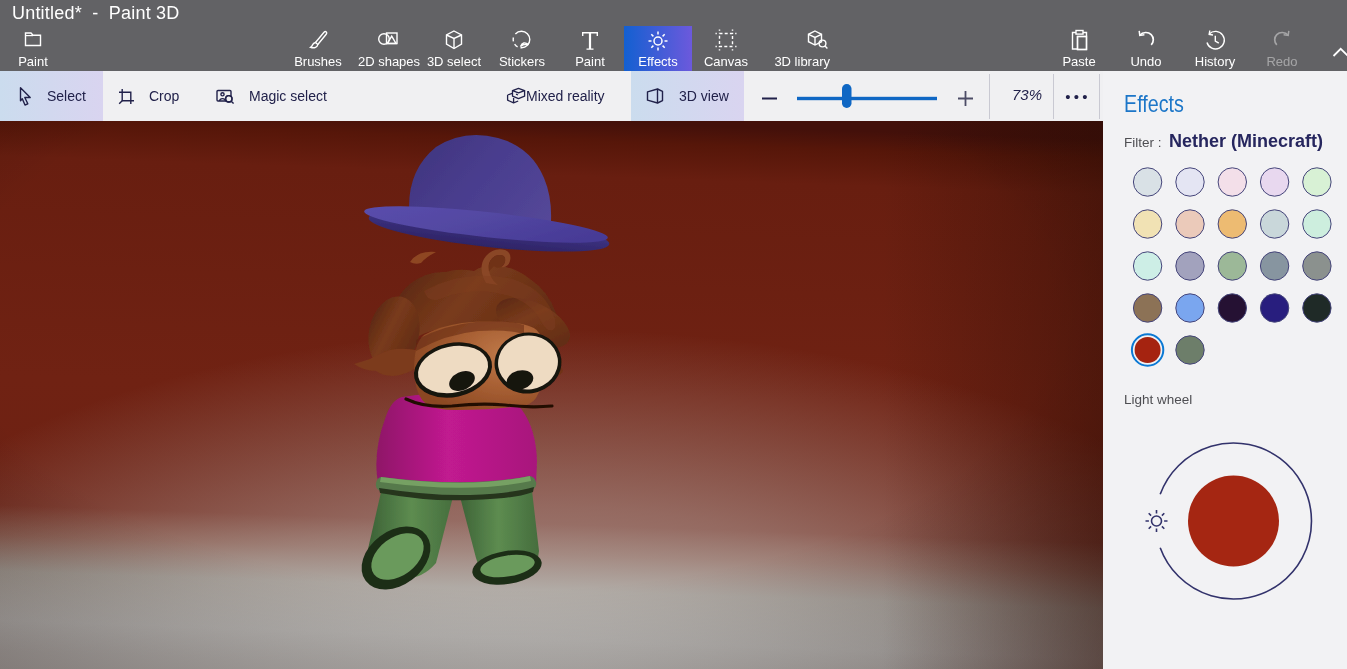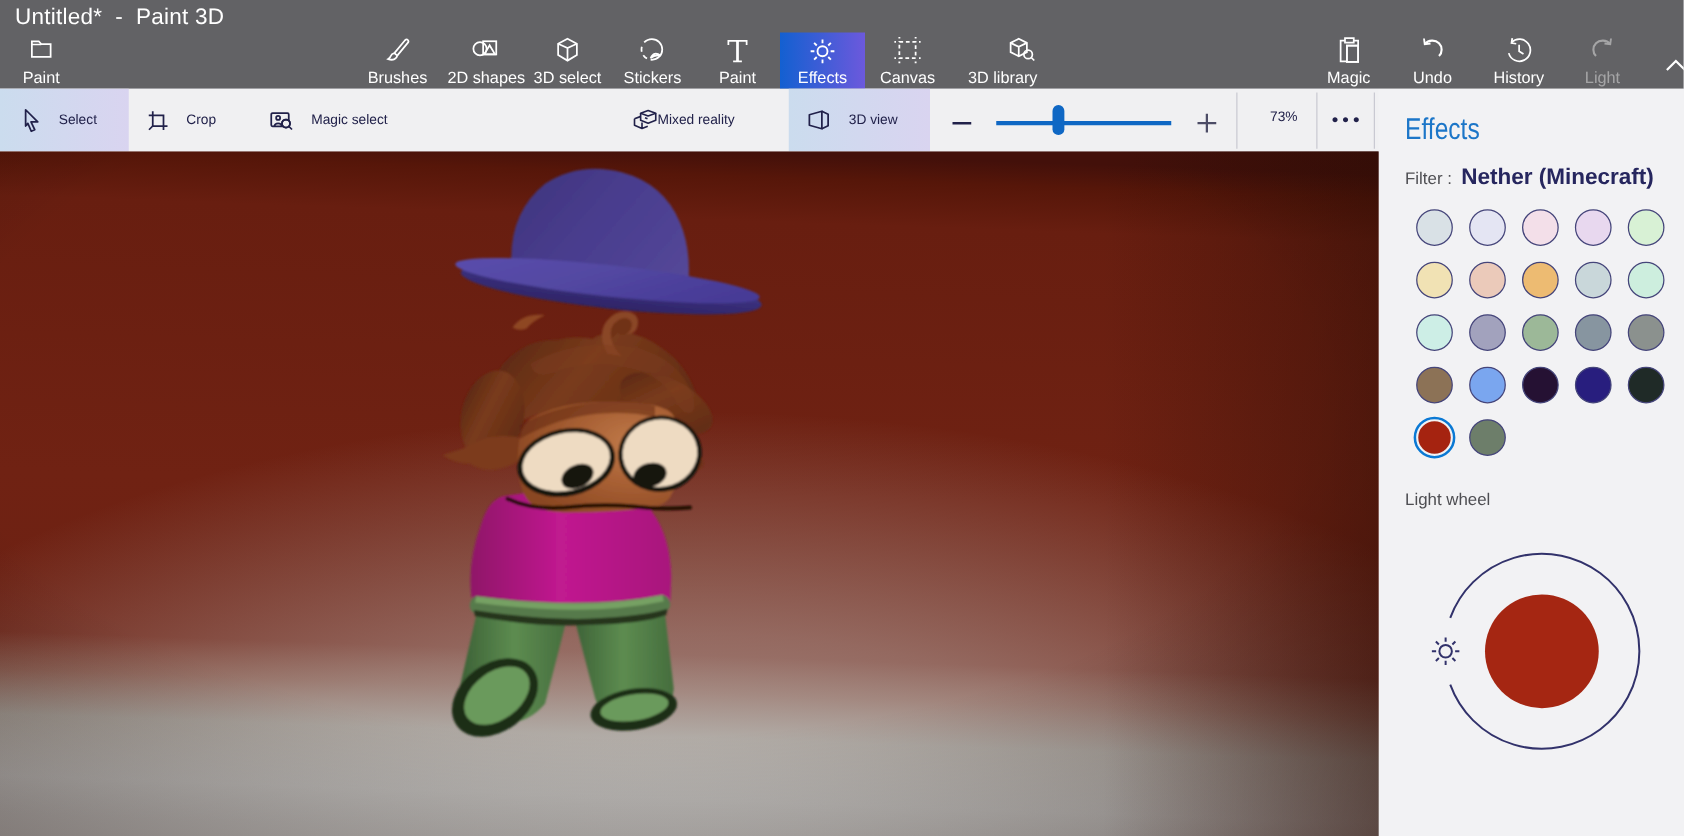--- a/index.html
+++ b/index.html
@@ -8,21 +8,21 @@
   .abs{position:absolute;}
   
   #header{left:0;top:0;width:1347px;height:71px;background:#626265;}
   #title{left:12px;top:3px;color:#ffffff;font-size:18px;letter-spacing:0.2px;}
   .hbtn{top:26px;height:45px;text-align:center;color:#fff;font-size:13px;}
   .hbtn .ic{height:26px;margin-top:2px;}
   .hbtn .lb{margin-top:0px;line-height:15px;}
   #effectsBtn{background:linear-gradient(90deg,#1360d1,#6c59dc);top:26px;height:45px;}
   
   #tb2{left:0;top:71px;width:1103px;height:50px;background:#f0f0f2;}
-  .t2btn{display:flex;align-items:center;height:50px;color:#21214a;font-size:11px;}
+  .t2btn{display:flex;align-items:center;height:50px;color:#21214a;font-size:14px;}
   .grad{background:linear-gradient(90deg,#cbdcee,#d9d4f0);}
   .sep{top:74px;width:1px;height:45px;background:#c9c9d2;}
   
   #panel{left:1103px;top:71px;width:244px;height:598px;background:#f2f2f4;}
   
   #scene{left:0;top:121px;width:1103px;height:548px;}
 </style>
 </head>
 <body>
 
@@ -99,21 +99,21 @@
 </div>
 
 <div class="abs hbtn" style="left:1051px;width:56px;">
   <div class="ic"><svg width="23" height="24" viewBox="0 0 23 24" fill="none" stroke="#fff" stroke-width="1.4">
     <path d="M8 4.5 H4.5 V21 H9"></path>
     <path d="M15 4.5 H18.5 V8"></path>
     <rect x="8" y="2.5" width="7" height="3.6"></rect>
     <rect x="9.5" y="8.5" width="9" height="13" fill="#626265"></rect>
     <rect x="9.5" y="8.5" width="9" height="13"></rect>
   </svg></div>
-  <div class="lb">Magic</div>
+  <div class="lb">Paste</div>
 </div>
 <div class="abs hbtn" style="left:1118px;width:56px;">
   <div class="ic"><svg width="24" height="24" viewBox="0 0 24 24" fill="none" stroke="#fff" stroke-width="1.7">
     <path d="M5.8 7.2 C8.8 3.8 14.2 3.6 17.2 6.6 C20 9.4 20 14 17.2 16.8"></path>
     <path d="M5.2 2.8 L5.8 7.4 L10.4 6.8" fill="none" stroke-width="1.5"></path>
   </svg></div>
   <div class="lb">Undo</div>
 </div>
 <div class="abs hbtn" style="left:1186px;width:58px;">
   <div class="ic"><svg width="25" height="25" viewBox="0 0 25 25" fill="none" stroke="#fff" stroke-width="1.4">
@@ -121,21 +121,21 @@
     <path d="M6.8 2.5 L6.2 6.4 L10 7" fill="none" stroke-width="1.4"></path>
     <path d="M12.3 7.8 V13 L15.8 15.2"></path>
   </svg></div>
   <div class="lb">History</div>
 </div>
 <div class="abs hbtn" style="left:1254px;width:56px;opacity:0.42;">
   <div class="ic"><svg width="24" height="24" viewBox="0 0 24 24" fill="none" stroke="#fff" stroke-width="1.7">
     <path d="M18.2 7.2 C15.2 3.8 9.8 3.6 6.8 6.6 C4 9.4 4 14 6.8 16.8"></path>
     <path d="M18.8 2.8 L18.2 7.4 L13.6 6.8" fill="none" stroke-width="1.5"></path>
   </svg></div>
-  <div class="lb">Light</div>
+  <div class="lb">Redo</div>
 </div>
 <svg class="abs" style="left:1332px;top:45px;" width="17" height="14" viewBox="0 0 17 14" fill="none" stroke="#fff" stroke-width="1.8">
   <path d="M1.5 11 L8.7 3.8 L16 11"></path>
 </svg>
 
 <div class="abs" id="tb2"></div>
 <div class="abs t2btn grad" style="left:0;top:71px;width:103px;">
   <svg style="margin-left:16px;" width="18" height="20" viewBox="0 0 18 20" fill="none" stroke="#21214a" stroke-width="1.4" stroke-linejoin="round">
     <path d="M4.5 1.8 L14.2 11.5 H8.8 L11.8 17.8 L9 19 L6.3 12.7 L4.5 14.8 Z"></path>
   </svg>
@@ -175,21 +175,21 @@
   <span style="margin-left:14px;">3D view</span>
 </div>
 
 <svg class="abs" style="left:755px;top:71px;" width="240" height="50">
   <path d="M7 27.5 H22" stroke="#21214a" stroke-width="2"></path>
   <rect x="42" y="25.8" width="140" height="3.4" fill="#0f67c4"></rect>
   <rect x="87" y="13" height="24" width="9.5" rx="4.7" fill="#0f67c4"></rect>
   <path d="M203 27.5 h15 M210.5 20 v15" stroke="#4c4c66" stroke-width="1.8"></path>
 </svg>
 <div class="abs sep" style="left:989px;"></div>
-<div class="abs" style="left:1003px;top:71px;width:48px;height:46px;display:flex;align-items:center;justify-content:center;color:#21214a;font-size:11px;">73%</div>
+<div class="abs" style="left:1003px;top:71px;width:48px;height:46px;display:flex;align-items:center;justify-content:center;color:#21214a;font-size:15px;font-style:italic;">73%</div>
 <div class="abs sep" style="left:1053px;"></div>
 <div class="abs sep" style="left:1099px;"></div>
 <div class="abs" style="left:1051px;top:71px;width:52px;height:50px;display:flex;align-items:center;justify-content:center;color:#21214a;font-size:15px;letter-spacing:1px;">• • •</div>
 
 <div class="abs" id="panel"></div>
 <div class="abs" style="left:1124px;top:90px;font-size:24px;color:#1c76c8;transform:scaleX(0.82);transform-origin:0 0;">Effects</div>
 <div class="abs" style="left:1124px;top:131px;font-size:13.5px;color:#4e4e52;">Filter :&nbsp; <b style="color:#26265e;font-size:18px;">Nether (Minecraft)</b></div>
 
 <svg class="abs" style="left:1103px;top:155px;" width="244" height="514" viewBox="0 0 244 514">
 

